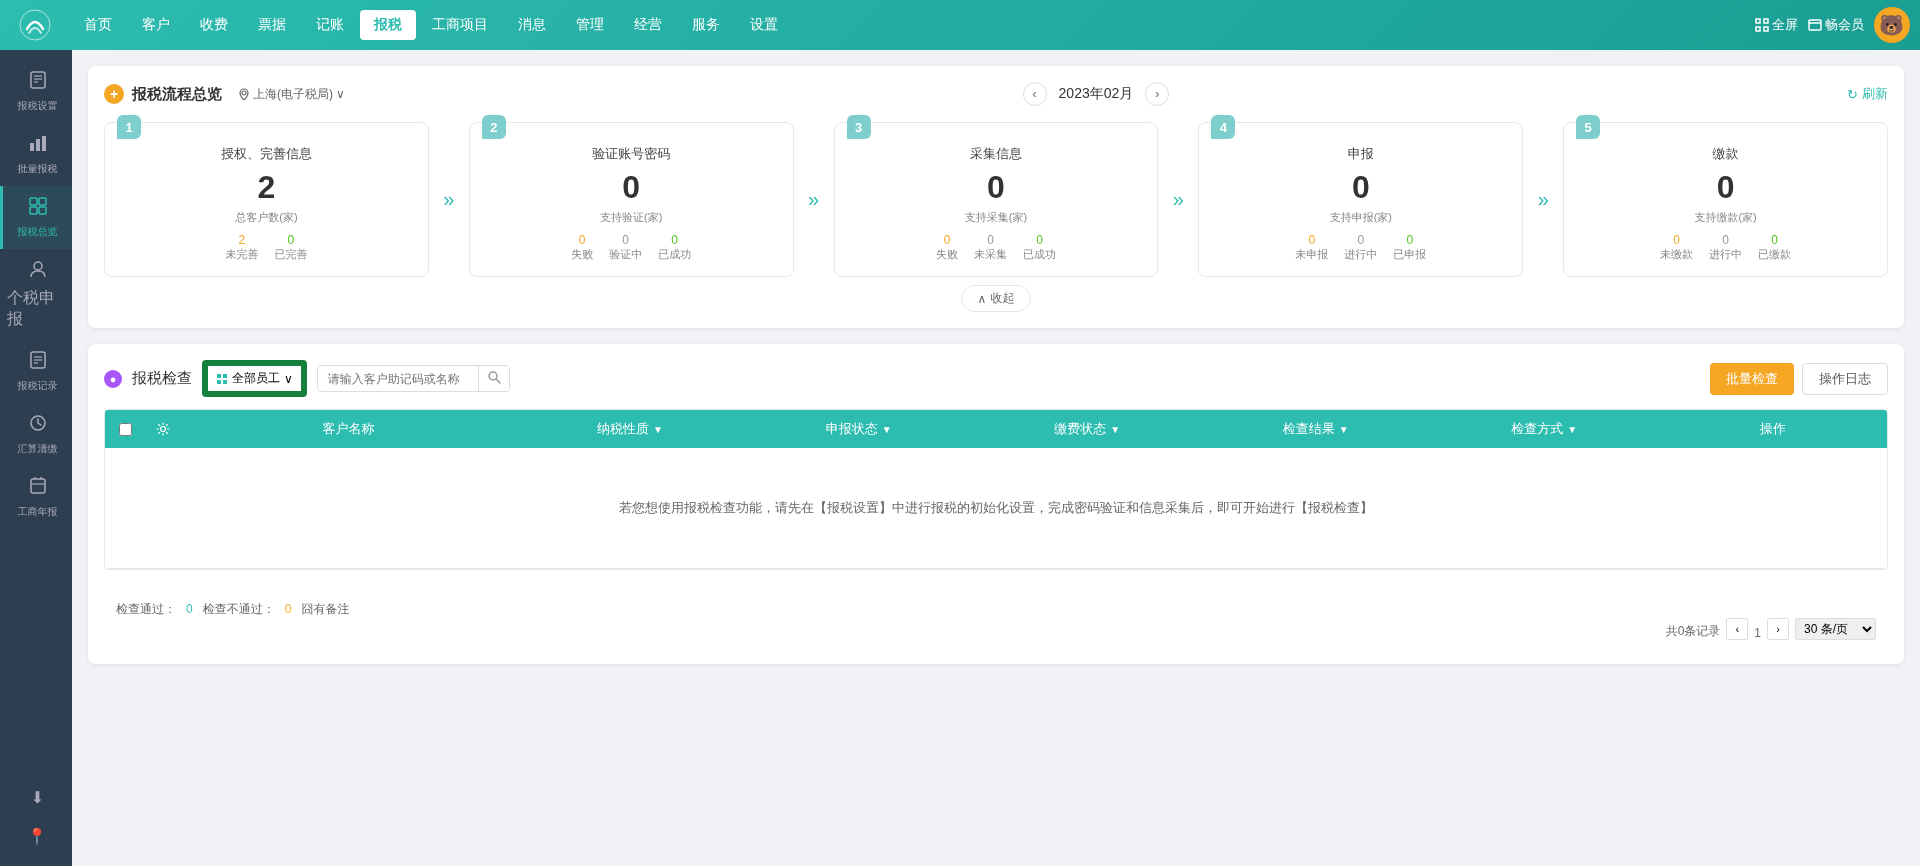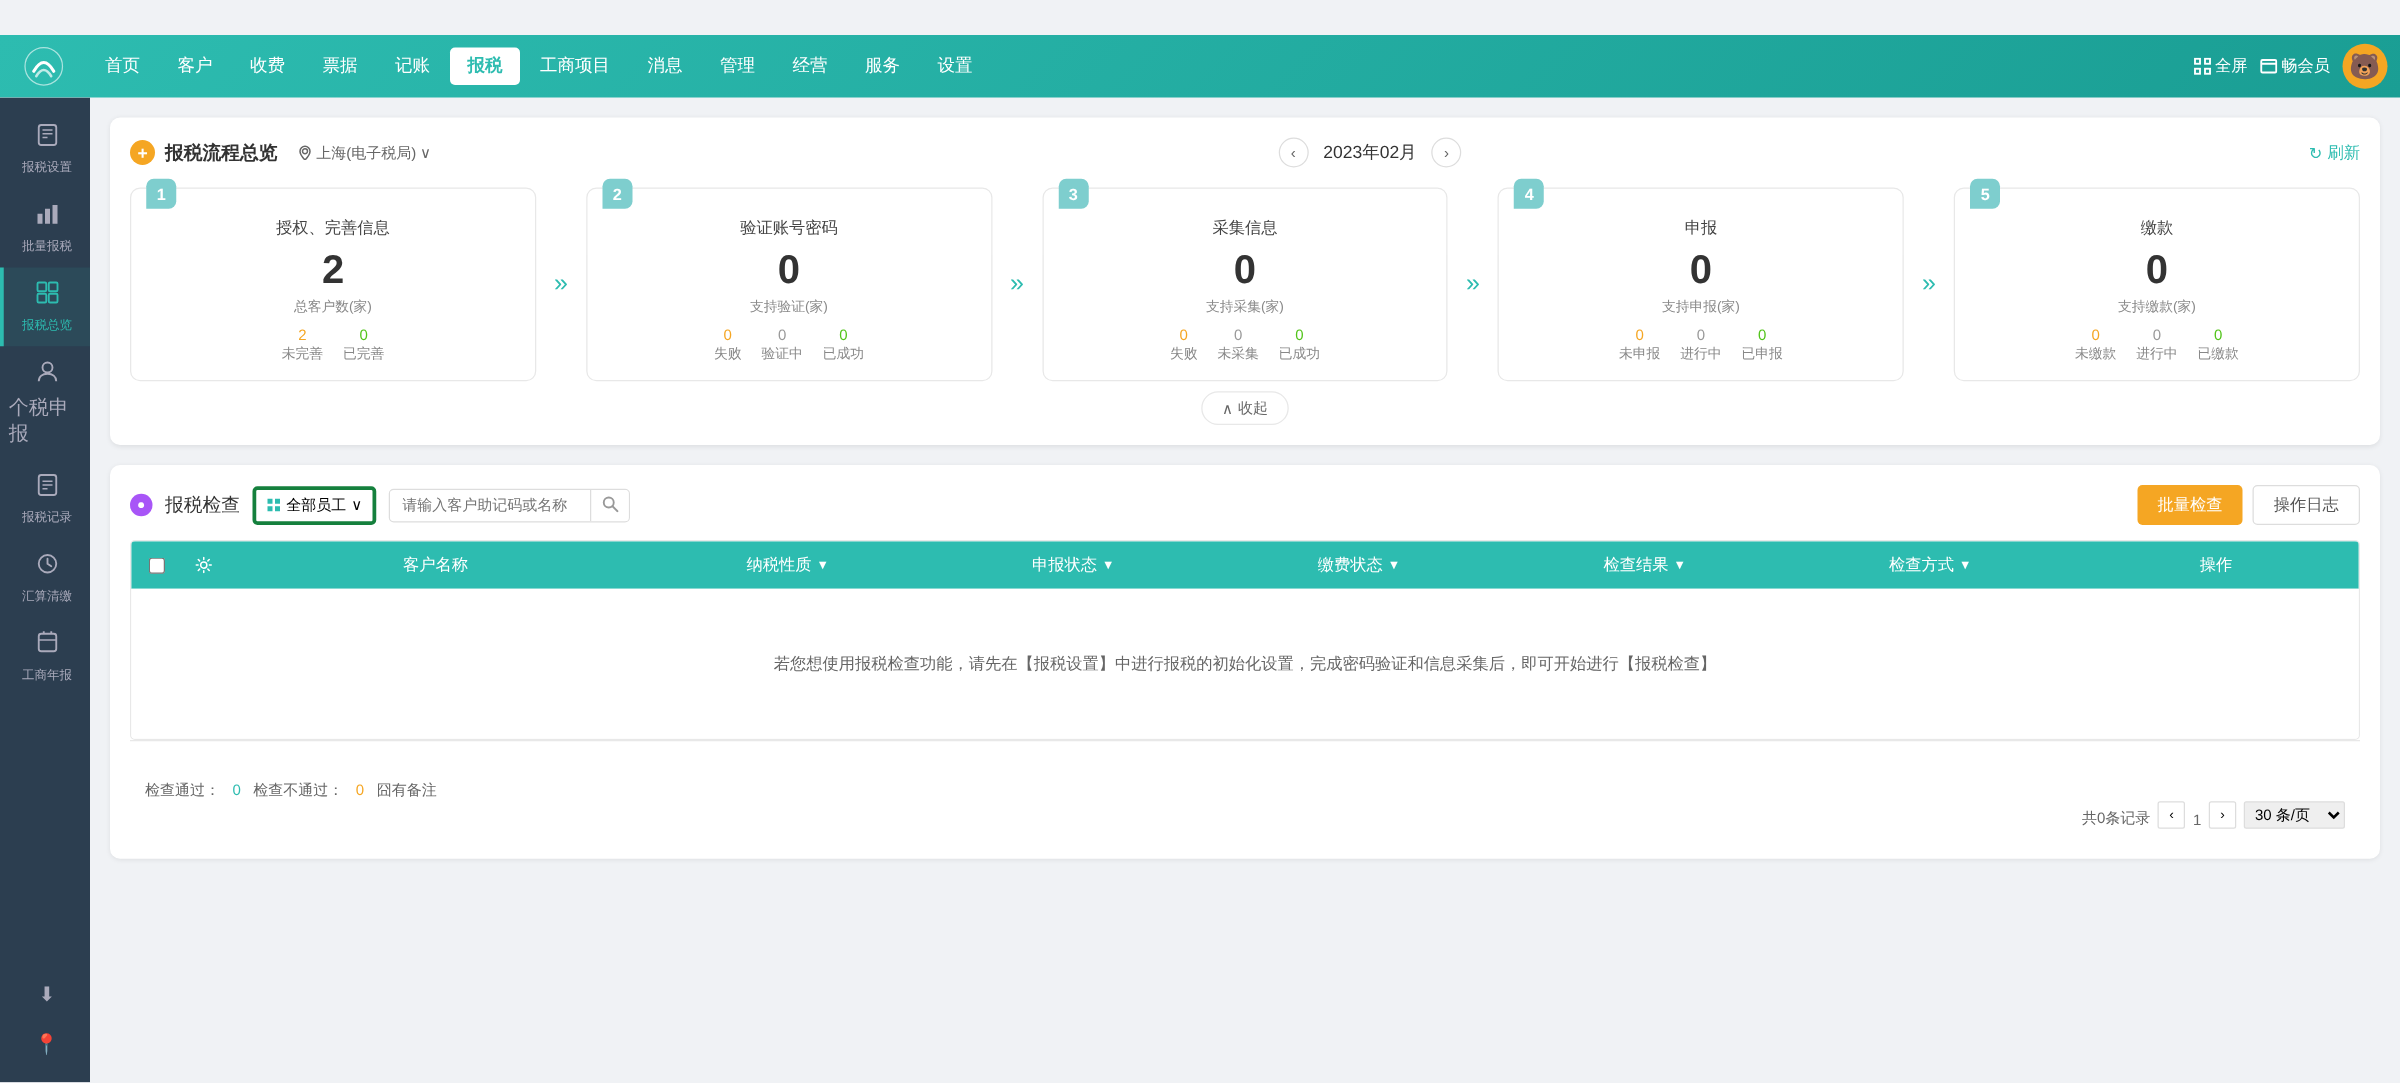--- a/index.html
+++ b/index.html
@@ -6,21 +6,20 @@
     body { font-family: 'Microsoft YaHei', Arial, sans-serif; font-size: 13px; background: #f0f2f5; display: flex; flex-direction: column; height: 866px; overflow: hidden; }
 
     
     .top-nav {
       height: 50px;
       background: linear-gradient(135deg, #2dbcb0, #1a9e94);
       display: flex;
       align-items: center;
       padding: 0 10px;
       flex-shrink: 0;
-      margin-top: 28px;
     }
     .top-nav .logo {
       width: 50px;
       display: flex;
       align-items: center;
       justify-content: center;
       margin-right: 10px;
     }
     .top-nav .logo svg { width: 32px; height: 32px; }
     .top-nav .nav-items {
@@ -216,21 +215,21 @@
       display: flex; align-items: center; gap: 10px; margin-bottom: 12px;
     }
     .check-title-icon {
       width: 18px; height: 18px; background: #a855f7; border-radius: 50%;
       display: flex; align-items: center; justify-content: center;
       color: #fff; font-size: 11px;
     }
     .check-title { font-size: 15px; font-weight: normal; color: #333; }
     .employee-select {
       display: flex; align-items: center; gap: 4px;
-      border: 3px solid #15803d; border-radius: 4px;
+      border: 6px solid #15803d; border-radius: 4px;
       padding: 4px 8px; cursor: pointer; font-size: 12px;
       background: #fff;
     }
     .search-box {
       display: flex; align-items: center;
       border: 1px solid #ddd; border-radius: 4px;
       overflow: hidden;
     }
     .search-box input {
       border: none; outline: none; padding: 4px 10px; font-size: 12px;

